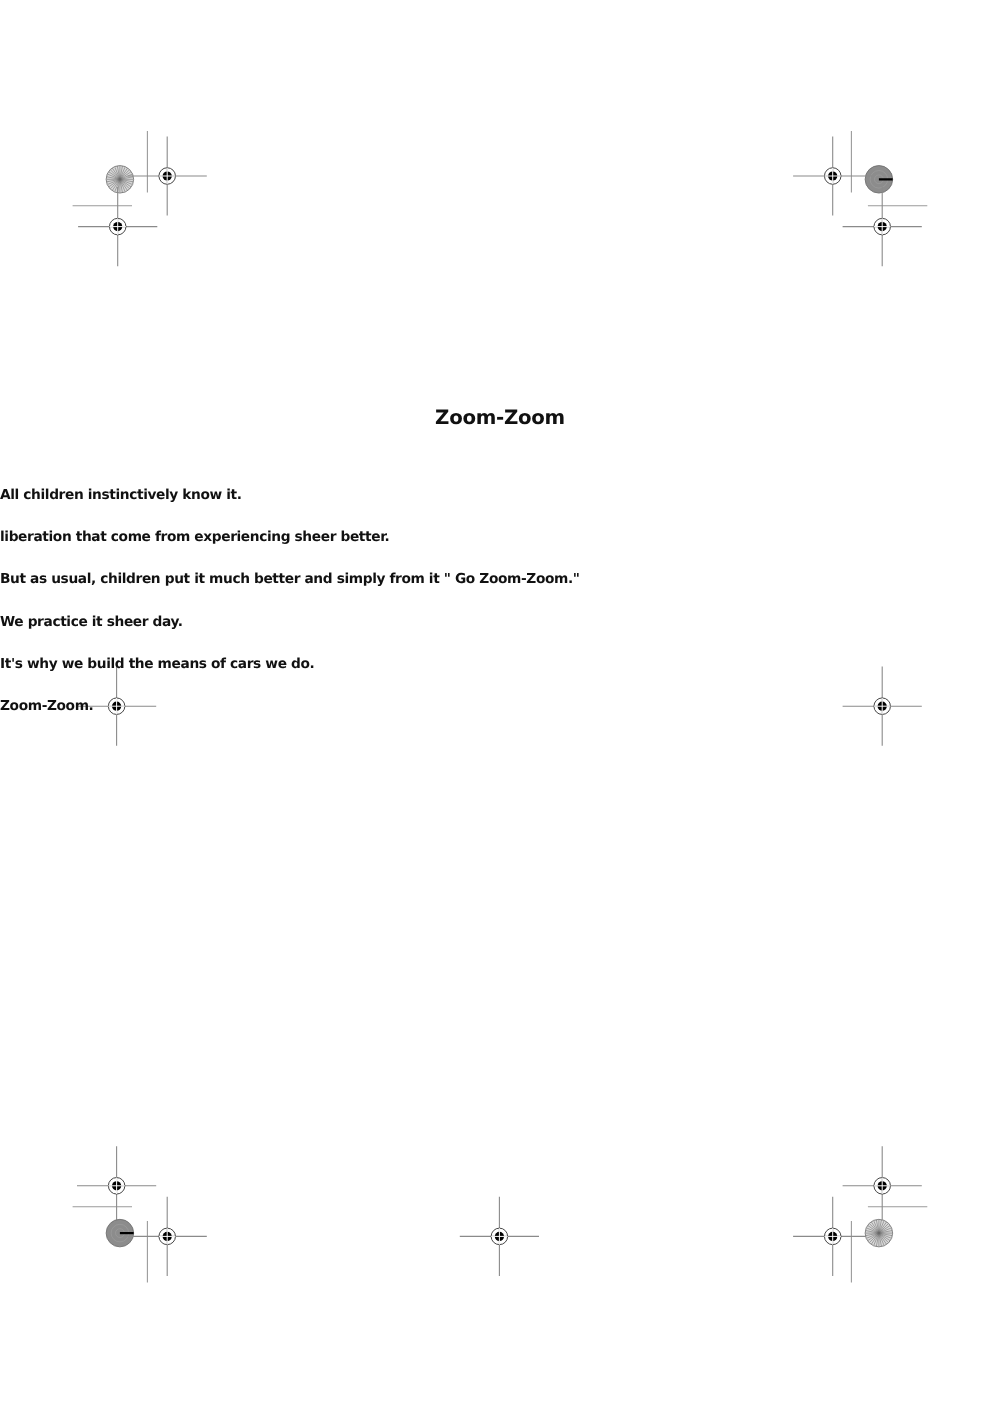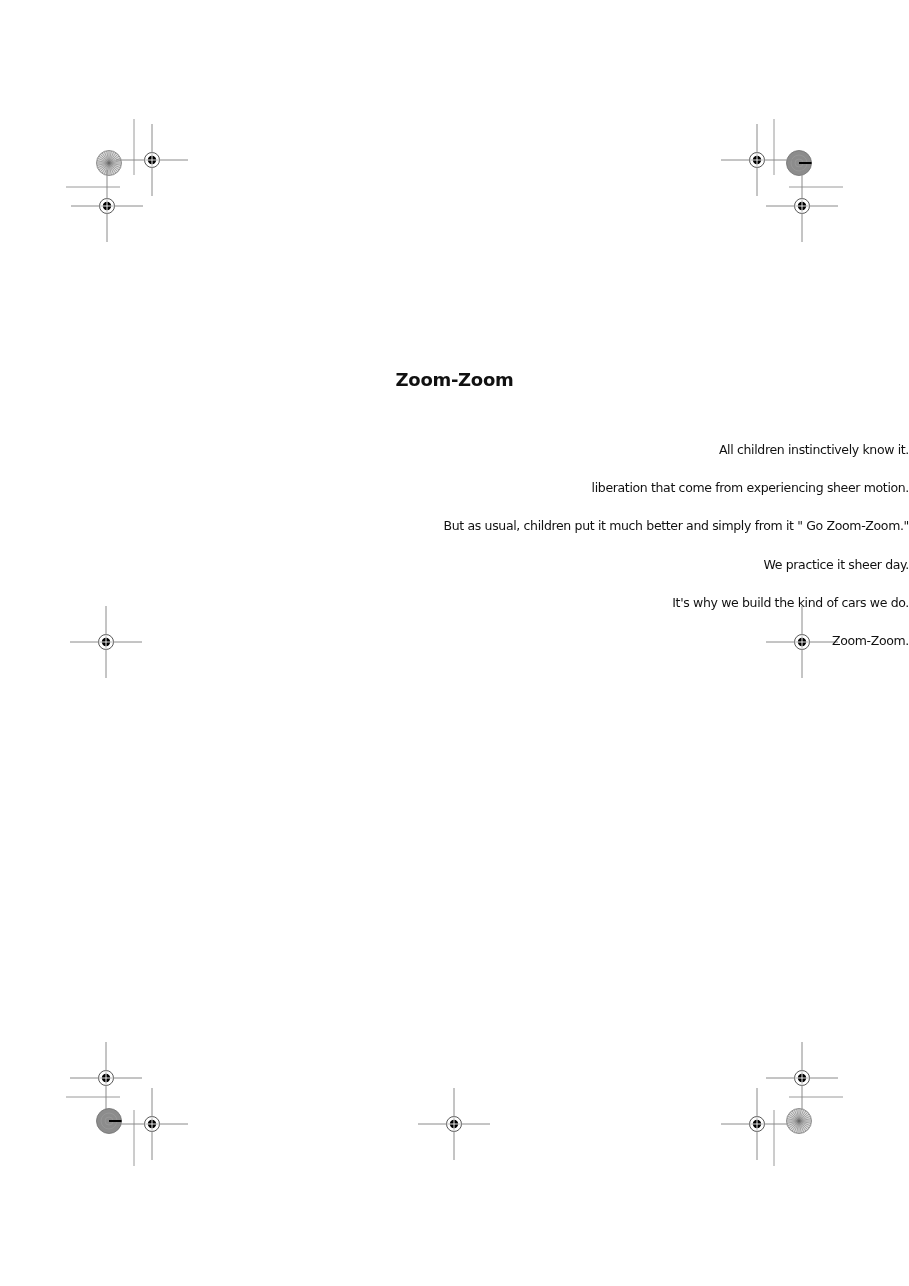--- a/index.html
+++ b/index.html
@@ -7,22 +7,22 @@
     .page { position: absolute; left: 0; top: 0; width: 909px; height: 1286px; background: #fff; }
     .marks { position: absolute; left: 0; top: 0; width: 909px; height: 1286px; pointer-events: none; }
     .title {
       position: absolute; left: 0; width: 909px; top: 369px;
       text-align: center; font-family: "DejaVu Sans", sans-serif;
       font-weight: bold; font-size: 18px; color: #111; letter-spacing: -0.3px;
       margin: 0;
     }
     .lines { position: absolute; left: 0; width: 909px; top: 440px; margin: 0; padding: 0; list-style: none; }
     .lines li {
-      height: 38.2px; line-height: 20px; text-align: right;
-      font-family: "DejaVu Sans", sans-serif; font-weight: normal;
+      height: 38.2px; line-height: 20px; text-align: left;
+      font-family: "DejaVu Sans", sans-serif; font-weight: bold;
       font-size: 12.5px; color: #111; letter-spacing: -0.35px;
     }
   </style>
 </head>
 <body>
 
 <div class="page">
 
   <svg class="marks" viewBox="0 0 909 1286" xmlns="http://www.w3.org/2000/svg">
     <defs>
@@ -98,19 +98,19 @@
     </g>
     <use href="#target" x="802" y="1078"></use>
     <use href="#target" x="757" y="1124"></use>
     <use href="#starburst" x="799" y="1121"></use>
   </svg>
 
   <h1 class="title">Zoom-Zoom</h1>
 
   <ul class="lines">
     <li>All children instinctively know it.</li>
-    <li>liberation that come from experiencing sheer motion.</li>
+    <li>liberation that come from experiencing sheer better.</li>
     <li>But as usual, children put it much better and simply from it " Go Zoom-Zoom."</li>
     <li>We practice it sheer day.</li>
-    <li>It's why we build the kind of cars we do.</li>
+    <li>It's why we build the means of cars we do.</li>
     <li>Zoom-Zoom.</li>
   </ul>
 </div>
 
 </body></html>

